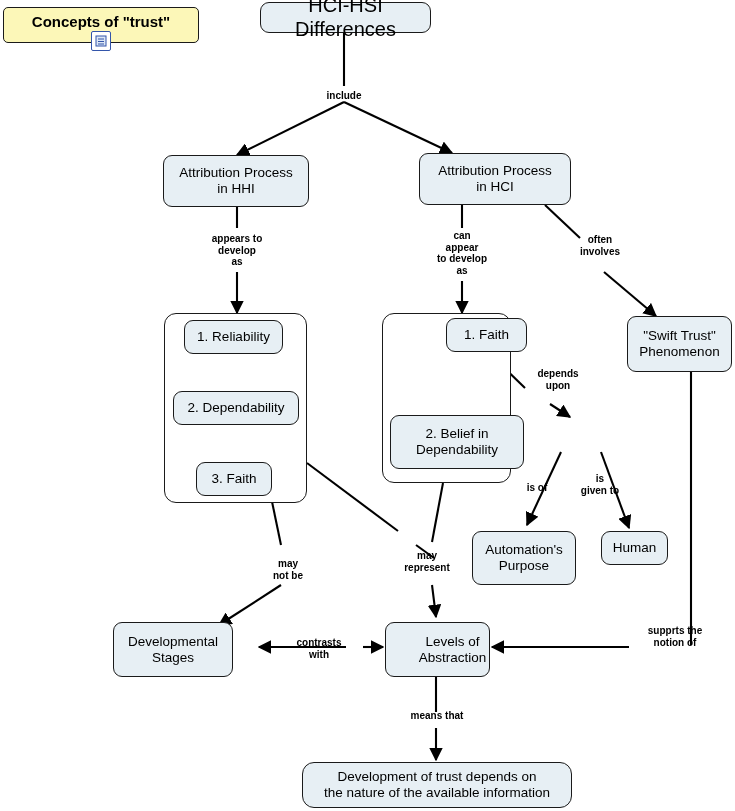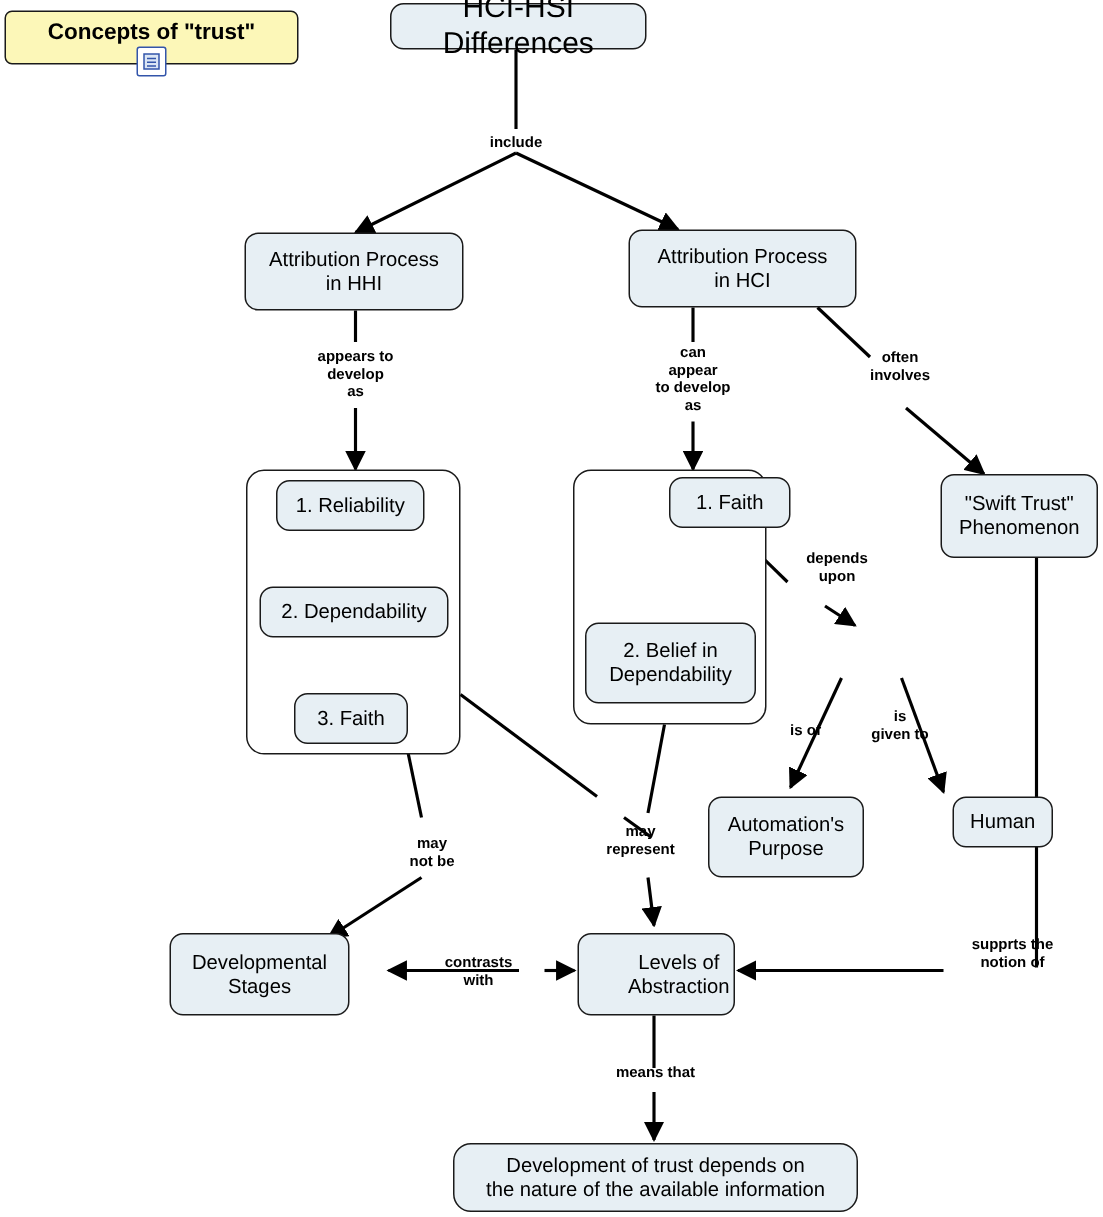--- a/index.html
+++ b/index.html
@@ -180,28 +180,28 @@
 Phenomenon</div>
 
   <div class="node" style="left:184px; top:320px; width:99px; height:34px;">1. Reliability</div>
 
   <div class="node" style="left:173px; top:391px; width:126px; height:34px;">2. Dependability</div>
 
   <div class="node" style="left:196px; top:462px; width:76px; height:34px;">3. Faith</div>
 
   <div class="node" style="left:410px; top:318px; width:81px; height:34px;margin-left:36px;">1. Faith</div>
 
-  <div class="node" style="left:390px; top:415px; width:114px; height:54px;">2. Belief in
+  <div class="node" style="left:390px; top:415px; width:134px; height:54px;">2. Belief in
 Dependability</div>
 
 
   <div class="node" style="left:472px; top:531px; width:104px; height:54px;">Automation's
 Purpose</div>
 
-  <div class="node" style="left:635px; top:531px; width:67px; height:34px;">Human</div>
+  <div class="node" style="left:601px; top:531px; width:67px; height:34px;">Human</div>
 
   <div class="node" style="left:113px; top:622px; width:120px; height:55px;">Developmental
 Stages</div>
 
   <div class="node" style="left:385px; top:622px; width:105px; height:55px;padding-left:36px;">Levels of
 Abstraction</div>
 
   <div class="node" style="left:302px; top:762px; width:270px; height:46px;border-radius:12px;">Development of trust depends on
 the nature of the available information</div>
 

